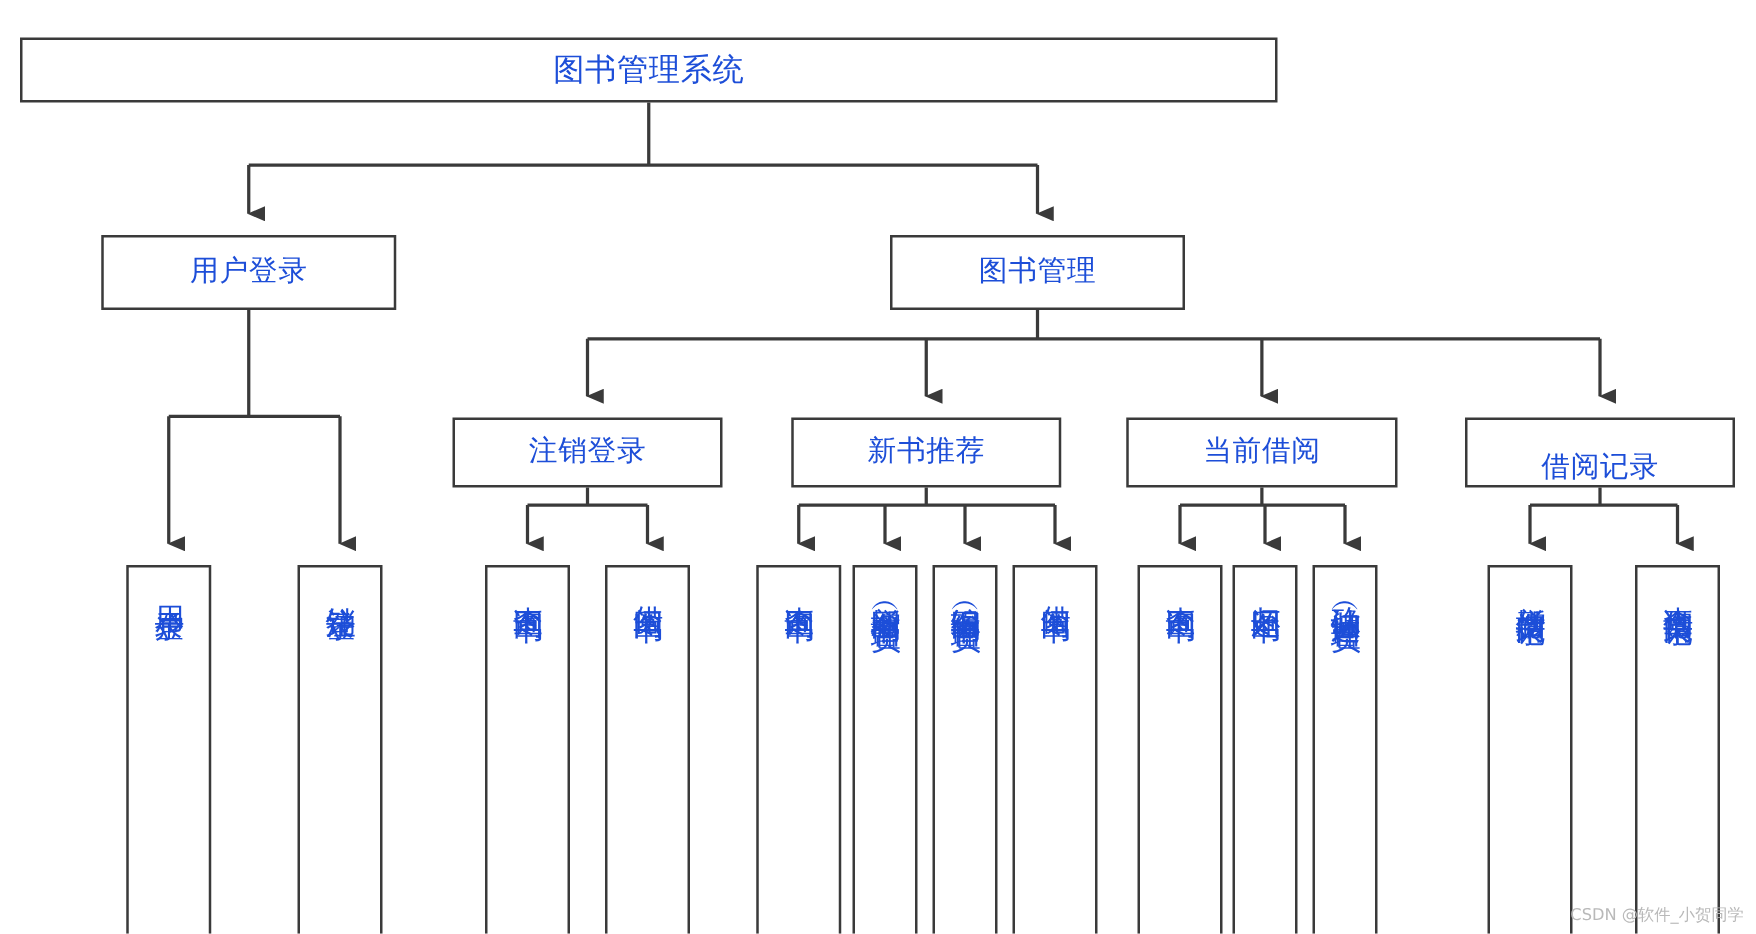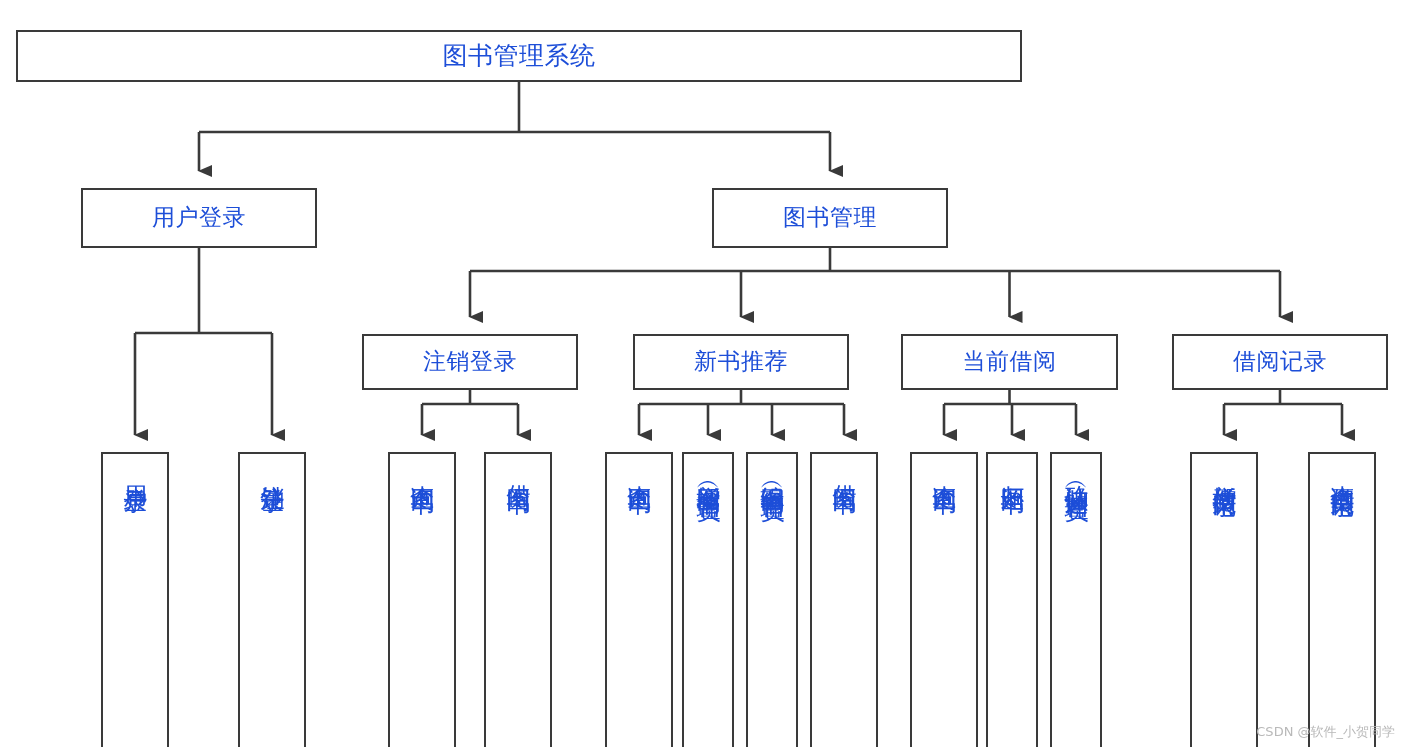--- a/index.html
+++ b/index.html
@@ -137,21 +137,21 @@
       </div>
       <div class="node h" style="left: 362px; top: 318px; width: 216px; height: 56px;">
         <span class="label">注销登录</span>
       </div>
       <div class="node h" style="left: 633px; top: 318px; width: 216px; height: 56px;">
         <span class="label">新书推荐</span>
       </div>
       <div class="node h" style="left: 901px; top: 318px; width: 217px; height: 56px;">
         <span class="label">当前借阅</span>
       </div>
-      <div class="node h" style="left: 1172px; top: 318px; width: 216px; height: 56px;">
+      <div class="node h" style="left: 1172px; top: 318px; width: 216px; height: 56px; align-items: flex-end;">
         <span class="label">借阅记录</span>
       </div>
       <div class="node v" style="left: 101px; top: 436px; width: 68px; height: 298px;">
         <span class="label">用户登录</span>
       </div>
       <div class="node v" style="left: 238px; top: 436px; width: 68px; height: 298px;">
         <span class="label">注销登录</span>
       </div>
       <div class="node v" style="left: 388px; top: 436px; width: 68px; height: 298px;">
         <span class="label">查询图书</span>

